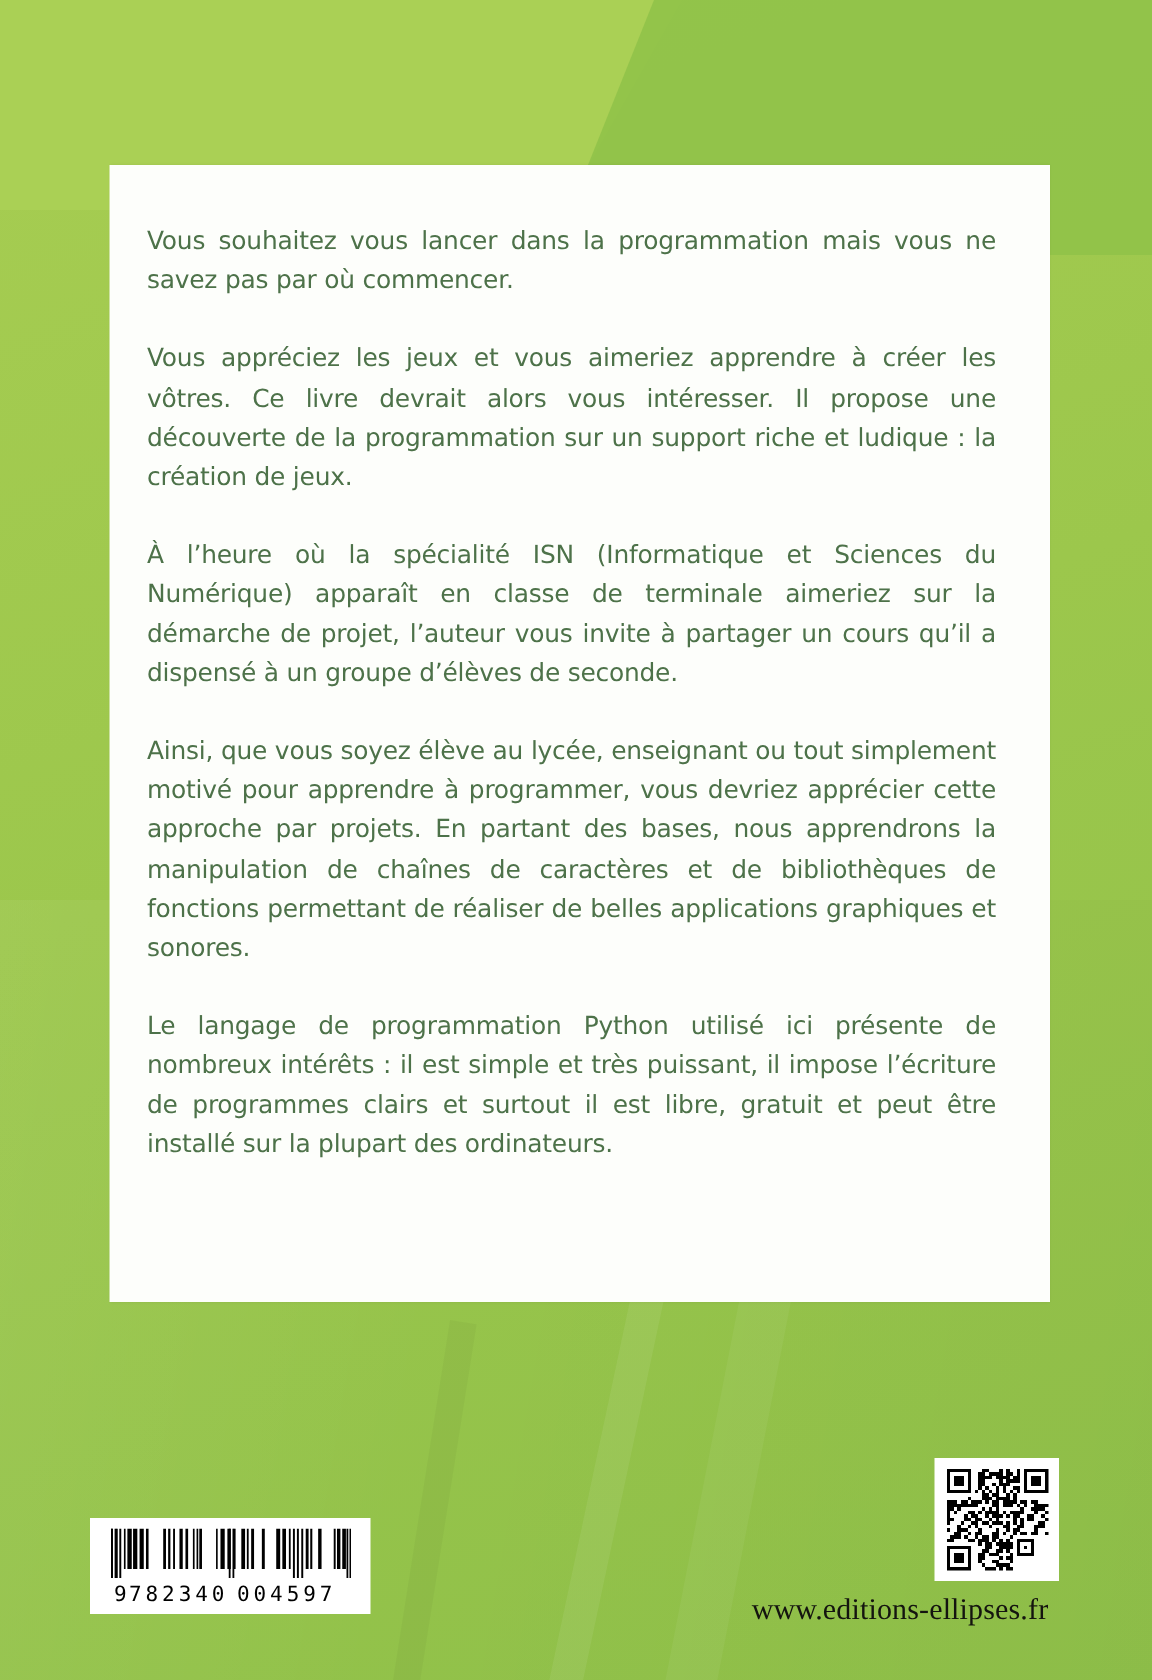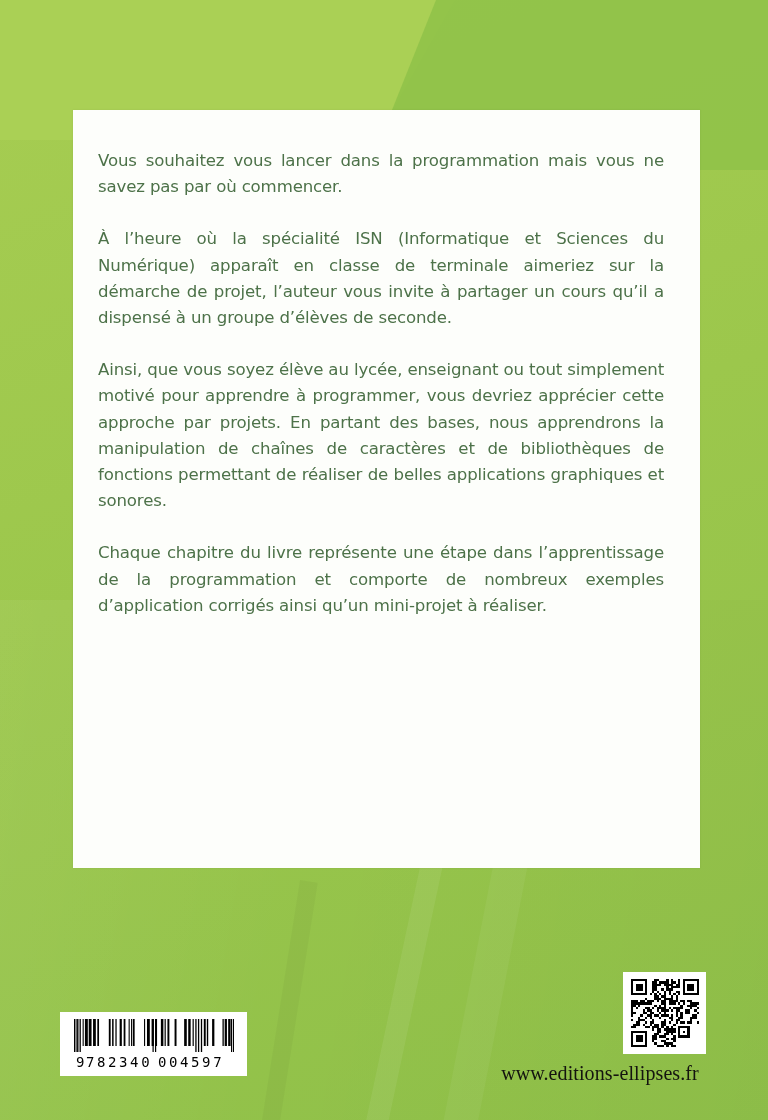--- a/index.html
+++ b/index.html
@@ -169,23 +169,24 @@
   <div class="bg-wedge-light"></div>
   <div class="bg-wedge-dark"></div>
   <div class="bg-sheen"></div>
   <div class="bg-band b1"></div>
   <div class="bg-band b2"></div>
   <div class="bg-band b3"></div>
 
   <div id="text-panel">
     <div id="blurb">
       <p class="para">Vous souhaitez vous lancer dans la programmation mais vous ne savez pas par où commencer.</p>
+      <p class="para">Vous appréciez les jeux et vous aimeriez apprendre à créer les vôtres. Ce livre devrait alors vous intéresser. Il propose une découverte de la programmation sur un support riche et ludique : la création de jeux.</p>
       <p class="para">À l’heure où la spécialité ISN (Informatique et Sciences du Numérique) apparaît en classe de terminale aimeriez sur la démarche de projet, l’auteur vous invite à partager un cours qu’il a dispensé à un groupe d’élèves de seconde.</p>
       <p class="para">Ainsi, que vous soyez élève au lycée, enseignant ou tout simplement motivé pour apprendre à programmer, vous devriez apprécier cette approche par projets. En partant des bases, nous apprendrons la manipulation de chaînes de caractères et de bibliothèques de fonctions permettant de réaliser de belles applications graphiques et sonores.</p>
-      <p class="para">Chaque chapitre du livre représente une étape dans l’apprentissage de la programmation et comporte de nombreux exemples d’application corrigés ainsi qu’un mini-projet à réaliser.</p>
+      <p class="para">Le langage de programmation Python utilisé ici présente de nombreux intérêts : il est simple et très puissant, il impose l’écriture de programmes clairs et surtout il est libre, gratuit et peut être installé sur la plupart des ordinateurs.</p>
     </div>
   </div>
 
   <div id="barcode-block">
     <svg id="barcode-bars" viewBox="0 0 160 33" preserveAspectRatio="none">
         <rect x="0.00" y="0" width="1.30" height="33" fill="#000"></rect>
         <rect x="3.19" y="0" width="1.30" height="33" fill="#000"></rect>
         <rect x="5.54" y="0" width="1.30" height="33" fill="#000"></rect>
         <rect x="8.61" y="0" width="1.10" height="27" fill="#000"></rect>
         <rect x="10.92" y="0" width="2.91" height="27" fill="#000"></rect>

